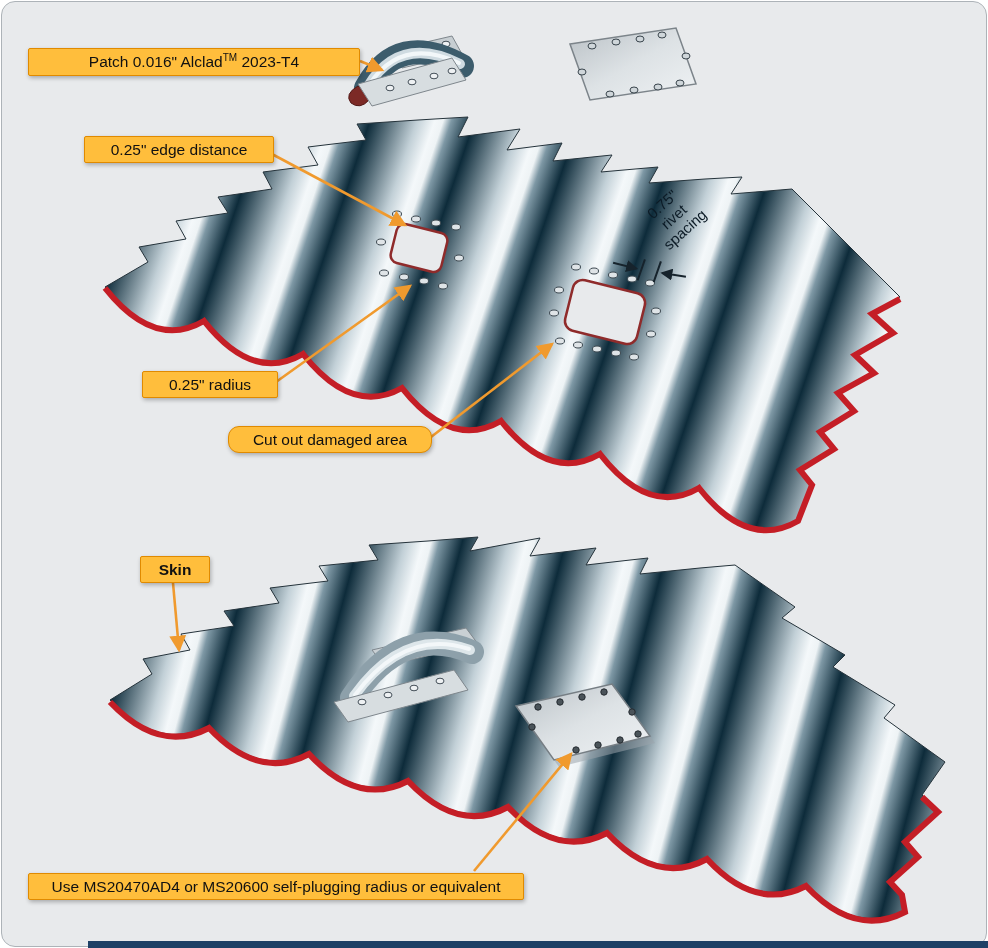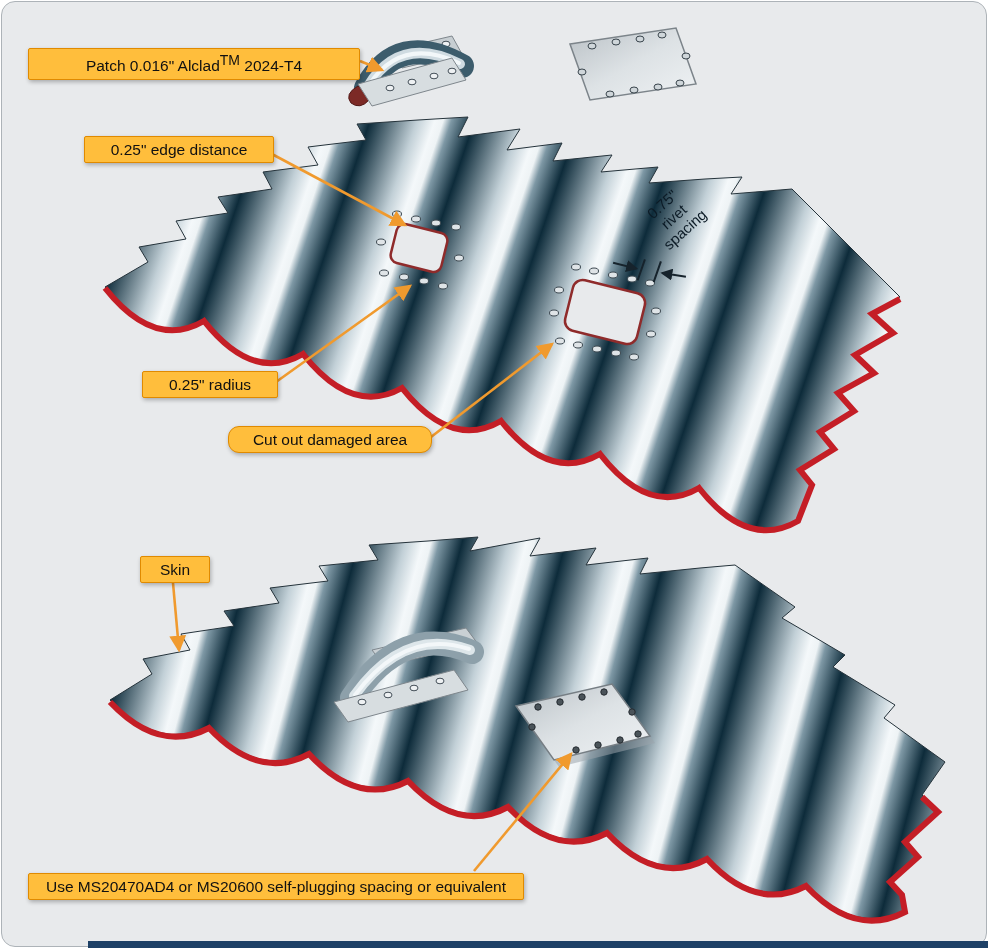--- a/index.html
+++ b/index.html
@@ -2,21 +2,21 @@
 <html><head>
 <meta charset="utf-8">
 <style>
   html,body{margin:0;padding:0;background:#ffffff;font-family:"Liberation Sans",sans-serif;}
   .stage{position:relative;width:988px;height:948px;overflow:hidden;}
   .frame{position:absolute;inset:1px;border:1.6px solid #adb3b8;border-radius:14px;background:#e8eaec;}
   svg.art{position:absolute;left:0;top:0;z-index:2;}
   .callout{position:absolute;z-index:5;background:#ffbe3c;border:1.5px solid #e08a00;border-radius:2px;
            color:#111;font-size:15.5px;line-height:1.25;padding:3px 8px;text-align:center;
            box-shadow:1px 2px 4px rgba(0,0,0,.28);white-space:nowrap;}
-  .callout sup{font-size:14px;}
+  .callout sup{font-size:10px;}
   .spacing-note{position:absolute;z-index:4;left:630px;top:192px;width:88px;color:#0c1b26;
            font-size:15px;line-height:1.12;text-align:center;transform:rotate(-42deg);}
   .bottom-rule{position:absolute;z-index:6;left:88px;right:0;bottom:0;height:7px;background:#1d4066;}
 </style>
 </head>
 <body>
 
 <div class="stage">
   <div class="frame"></div>
 
@@ -192,32 +192,32 @@
       <line x1="270" y1="153" x2="405" y2="225" marker-end="url(#arrow)"></line>
       <line x1="276" y1="382" x2="410" y2="286" marker-end="url(#arrow)"></line>
       <line x1="431" y1="437" x2="552" y2="344" marker-end="url(#arrow)"></line>
       <line x1="173" y1="583" x2="179" y2="650" marker-end="url(#arrow)"></line>
       <line x1="474" y1="871" x2="571" y2="754" marker-end="url(#arrow)"></line>
     </g>
   </svg>
 
   <div class="callout" style="left:28px;top:48px;width:314px;">
     <span>Patch 0.016" Alclad</span><sup>TM</sup>
-    <span>2024-T4</span>
+    <span>2023-T4</span>
   </div>
 
   <div class="callout" style="left:84px;top:136px;width:172px;">0.25" edge distance</div>
 
   <div class="callout" style="left:142px;top:371px;width:118px;">0.25" radius</div>
 
   <div class="callout" style="left:228px;top:426px;width:186px;border-radius:11px;">Cut out damaged area</div>
 
-  <div class="callout" style="left:140px;top:556px;width:52px;">Skin</div>
-
-  <div class="callout" style="left:28px;top:873px;width:478px;">Use MS20470AD4 or MS20600 self-plugging spacing or equivalent</div>
+  <div class="callout" style="left:140px;top:556px;width:52px;font-weight:bold;">Skin</div>
+
+  <div class="callout" style="left:28px;top:873px;width:478px;">Use MS20470AD4 or MS20600 self-plugging radius or equivalent</div>
 
   <div class="spacing-note">
     <div>0.75"</div>
     <div>rivet</div>
     <div>spacing</div>
   </div>
 
   <div class="bottom-rule"></div>
 </div>
 

